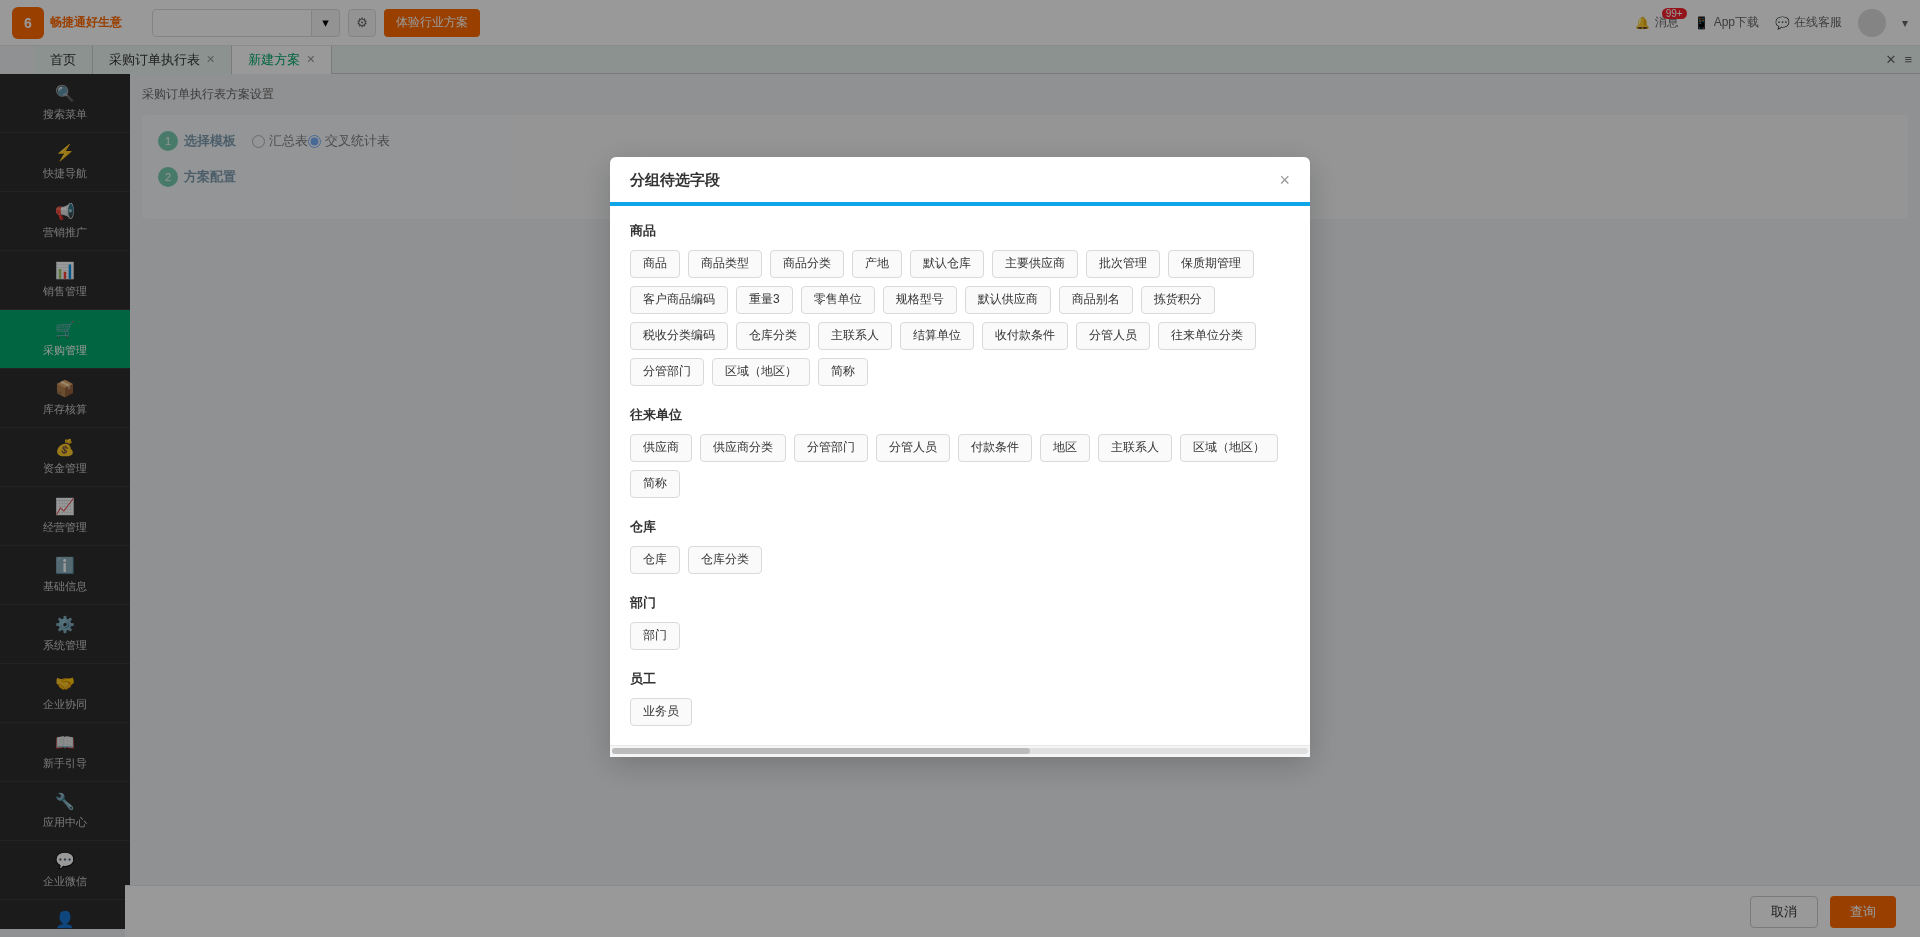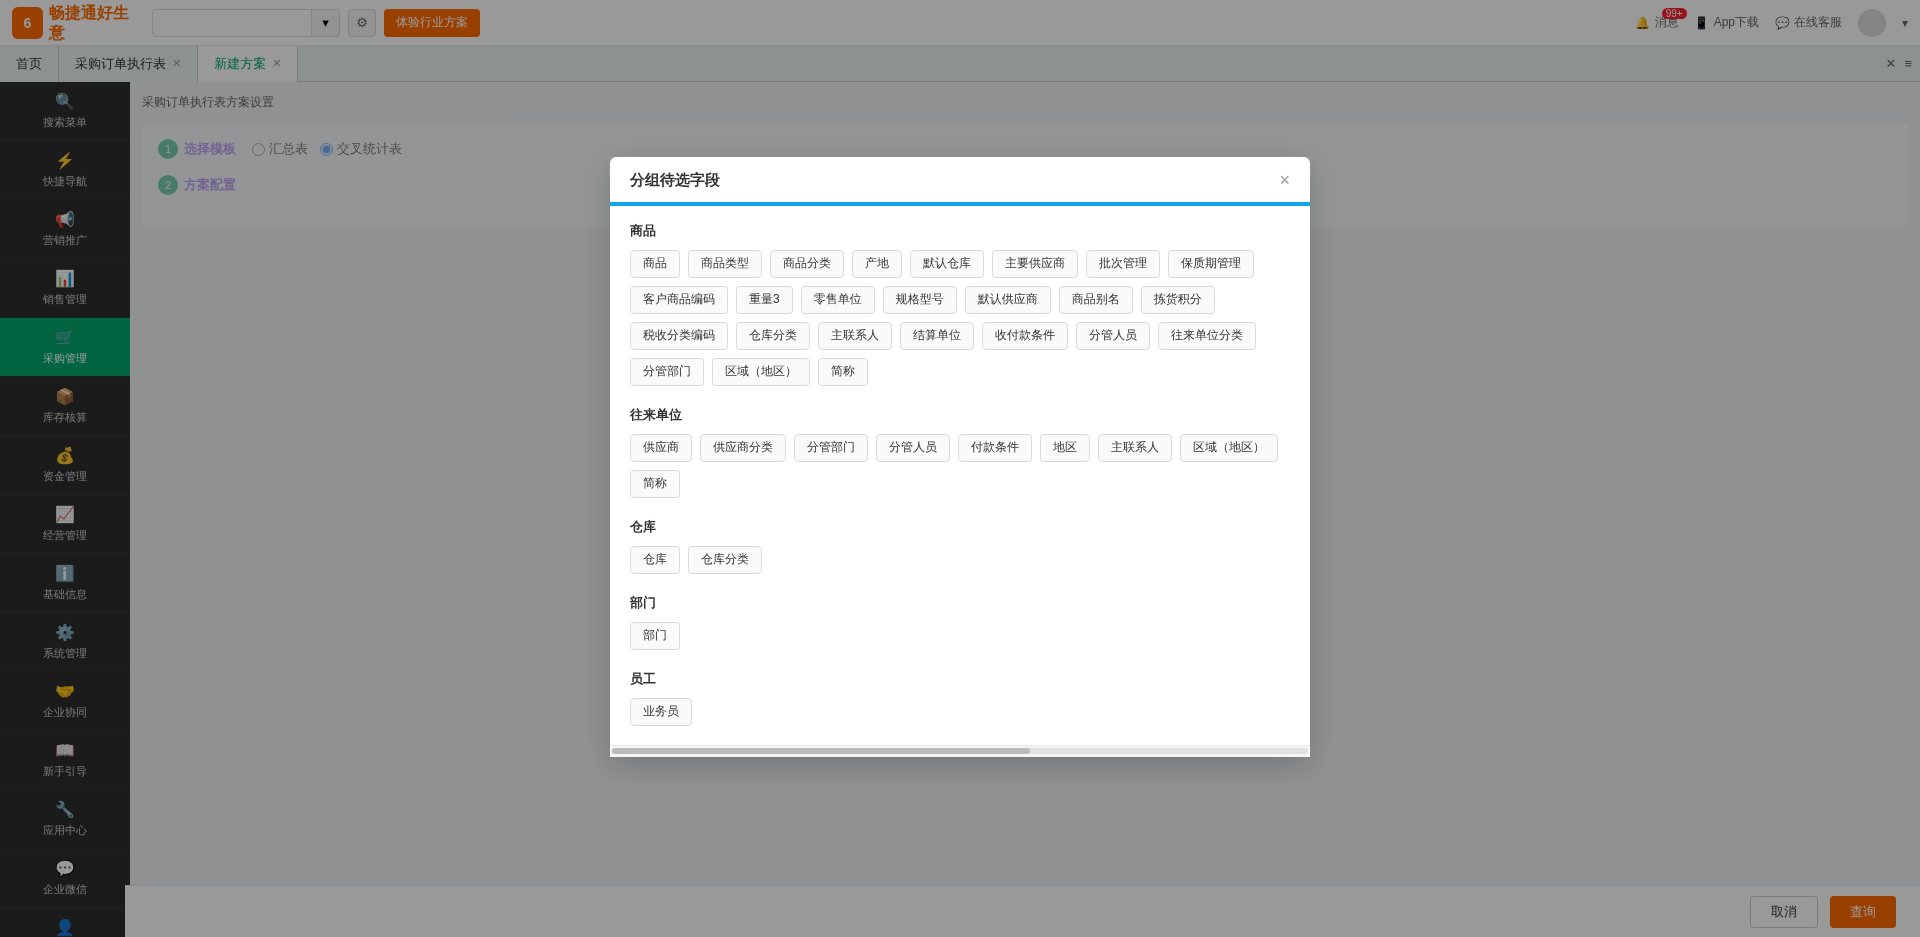--- a/index.html
+++ b/index.html
@@ -2,37 +2,37 @@
 <html><head>
   <meta charset="utf-8">
   <style>
     * { box-sizing: border-box; margin: 0; padding: 0; }
     body { font-family: 'Microsoft YaHei', Arial, sans-serif; font-size: 13px; background: #f0f2f5; overflow: hidden; width: 1920px; height: 937px; }
 
     
     .top-bar { height: 46px; background: #fff; display: flex; align-items: center; padding: 0 12px; border-bottom: 1px solid #e8e8e8; position: relative; z-index: 10; }
     .logo-area { display: flex; align-items: center; width: 130px; }
     .logo-icon { width: 32px; height: 32px; background: #ff6a00; border-radius: 6px; display: flex; align-items: center; justify-content: center; color: white; font-weight: bold; font-size: 14px; margin-right: 6px; }
-    .logo-text { color: #ff6a00; font-size: 16px; font-weight: bold; line-height: 1.2; }
+    .logo-text { color: #ff6a00; font-size: 12px; font-weight: bold; line-height: 1.2; }
 
     .search-bar { display: flex; align-items: center; margin-left: 10px; }
     .search-input { width: 160px; height: 28px; border: 1px solid #ddd; border-radius: 4px 0 0 4px; padding: 0 8px; font-size: 12px; outline: none; }
     .search-dropdown { height: 28px; width: 28px; border: 1px solid #ddd; border-left: none; border-radius: 0 4px 4px 0; background: #f5f5f5; display: flex; align-items: center; justify-content: center; cursor: pointer; }
 
     .gear-btn { width: 28px; height: 28px; margin-left: 8px; border: 1px solid #ddd; border-radius: 4px; background: #f5f5f5; display: flex; align-items: center; justify-content: center; cursor: pointer; color: #666; }
     .experience-btn { margin-left: 8px; height: 28px; padding: 0 12px; background: #ff6a00; color: white; border: none; border-radius: 4px; cursor: pointer; font-size: 12px; }
 
     .top-right { margin-left: auto; display: flex; align-items: center; gap: 16px; font-size: 12px; color: #666; }
     .notification-btn { position: relative; display: flex; align-items: center; gap: 4px; cursor: pointer; }
     .badge { position: absolute; top: -6px; right: -8px; background: #f5222d; color: white; font-size: 10px; border-radius: 8px; padding: 0 4px; min-width: 16px; text-align: center; margin-left: 38px; }
     .top-right-item { display: flex; align-items: center; gap: 4px; cursor: pointer; }
     .avatar { width: 28px; height: 28px; background: #ddd; border-radius: 50%; }
 
     
-    .tab-bar { height: 36px; background: #e8f4f0; display: flex; align-items: center; padding: 0 0; border-bottom: 1px solid #ccc; }
+    .tab-bar { height: 28px; background: #e8f4f0; display: flex; align-items: center; padding: 0 0; border-bottom: 1px solid #ccc; margin-left: 34px; }
     .tab-item { height: 36px; padding: 0 16px; display: flex; align-items: center; cursor: pointer; font-size: 13px; color: #333; border-right: 1px solid #ccc; background: #e8f4f0; }
     .tab-item.active { background: #fff; color: #00a86b; border-bottom: none; }
     .tab-close { margin-left: 6px; color: #999; font-size: 11px; }
     .tab-spacer { flex: 1; }
     .tab-controls { display: flex; align-items: center; padding: 0 8px; gap: 8px; color: #666; }
 
     
     .layout { display: flex; height: calc(937px - 82px); }
     .sidebar { width: 130px; background: #2d2d2d; color: #ccc; display: flex; flex-direction: column; }
     .sidebar-item { display: flex; flex-direction: column; align-items: center; padding: 10px 4px; cursor: pointer; font-size: 11px; gap: 4px; border-bottom: 1px solid #3a3a3a; }
@@ -41,22 +41,22 @@
 
     
     .main { flex: 1; background: #f0f2f5; overflow: auto; padding: 12px; }
     .breadcrumb { font-size: 12px; color: #666; margin-bottom: 12px; }
 
     
     .page-content { background: #fff; border-radius: 4px; padding: 16px; }
     .step-bar { display: flex; align-items: center; gap: 16px; margin-bottom: 16px; }
     .step { display: flex; align-items: center; gap: 6px; }
     .step-num { width: 20px; height: 20px; background: #00a86b; color: white; border-radius: 50%; display: flex; align-items: center; justify-content: center; font-size: 11px; }
-    .step-label { font-size: 13px; font-weight: bold; color: #8b5cf6; }
-    .radio-group { display: flex; gap: 12px; align-items: center; font-size: 13px; }
+    .step-label { font-size: 13px; font-weight: bold; color: #0c4a6e; }
+    .radio-group { display: flex; gap: 0; align-items: center; font-size: 13px; }
     .radio-item { display: flex; align-items: center; gap: 4px; cursor: pointer; }
 
     
     .bottom-bar { height: 52px; background: #fff; border-top: 1px solid #e8e8e8; display: flex; align-items: center; justify-content: flex-end; padding: 0 24px; gap: 12px; position: fixed; bottom: 0; right: 0; left: 125px; }
     .btn-cancel { height: 32px; padding: 0 20px; border: 1px solid #ccc; background: #fff; border-radius: 4px; cursor: pointer; font-size: 13px; color: #333; }
     .btn-confirm { height: 32px; padding: 0 20px; background: #ff6a00; border: none; border-radius: 4px; cursor: pointer; font-size: 13px; color: white; }
 
     
     .overlay { position: fixed; top: 0; left: 0; right: 0; bottom: 0; background: rgba(0,0,0,0.4); z-index: 100; }
 

